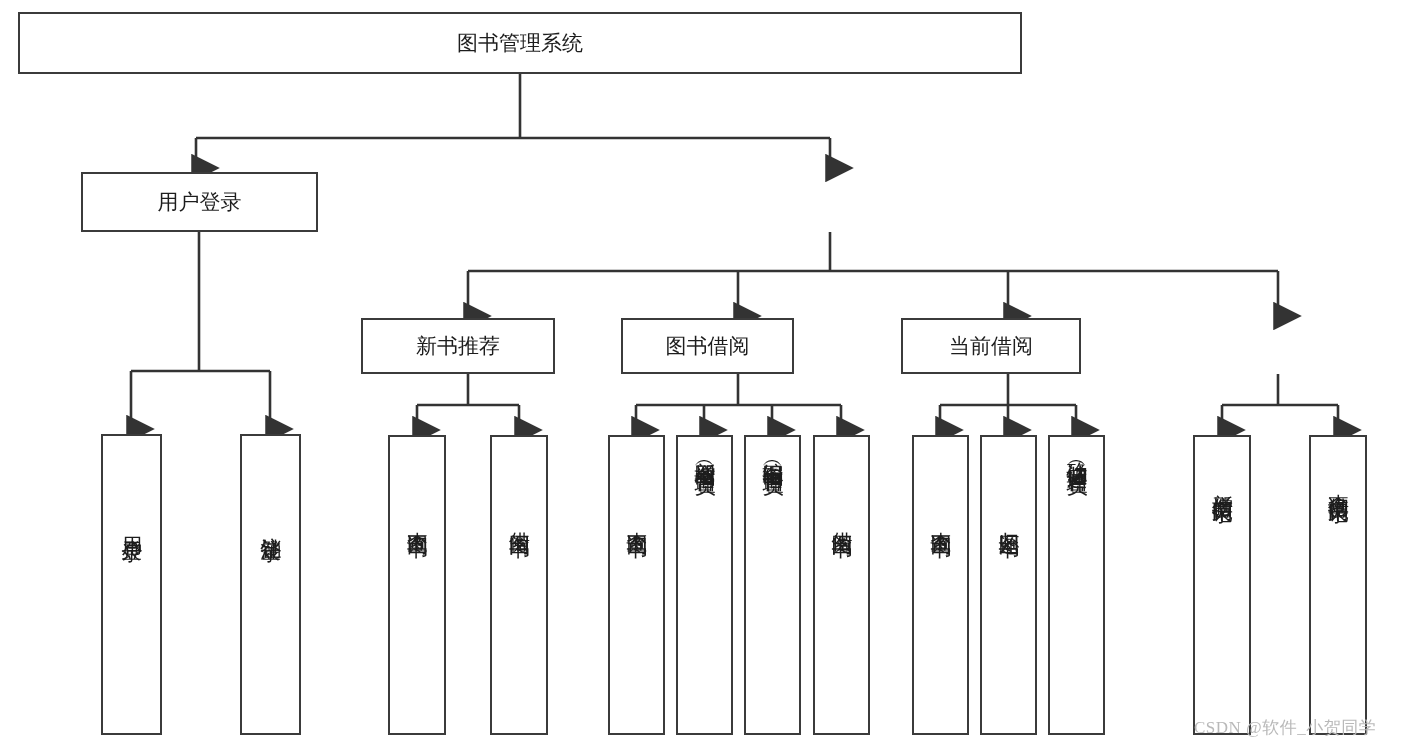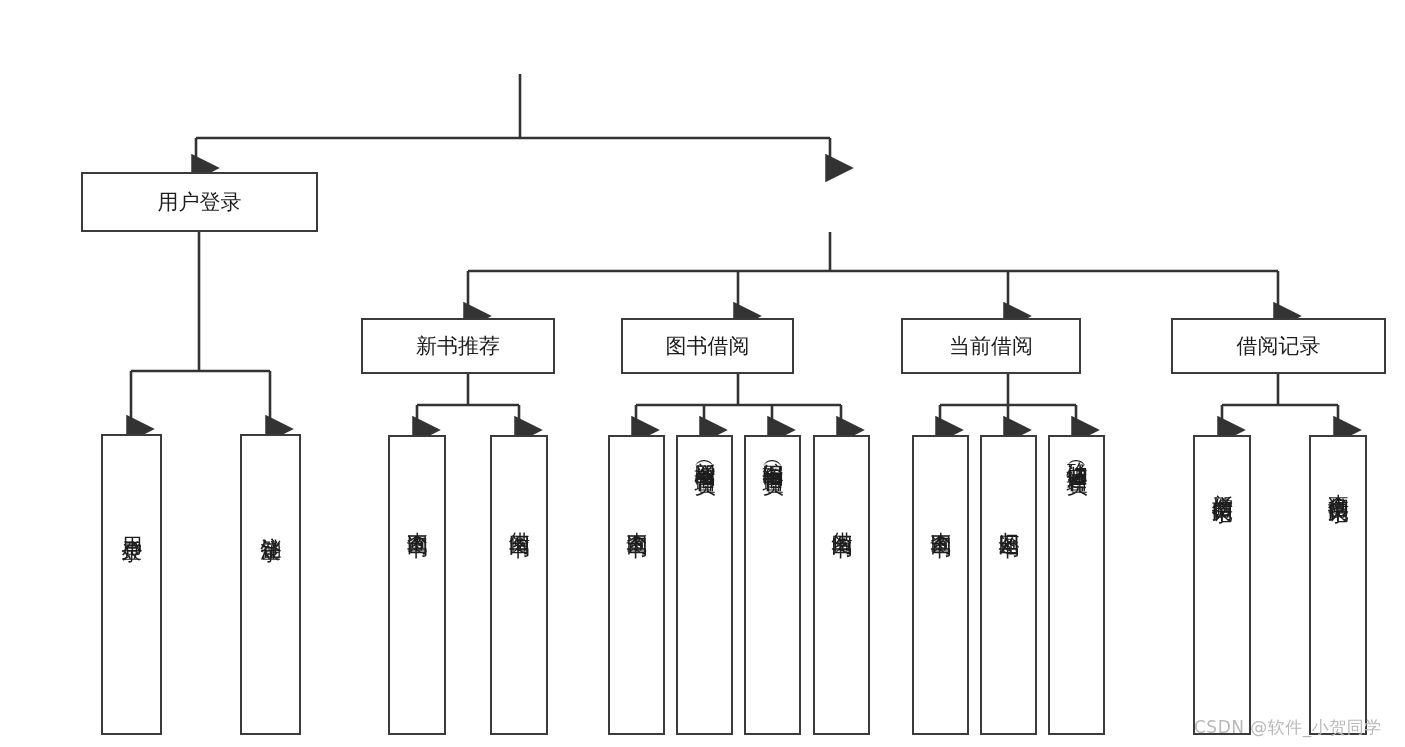--- a/index.html
+++ b/index.html
@@ -120,36 +120,36 @@
       <path d="M 1008 405 L 1008 430" marker-end="url(#arrow)"></path>
       <path d="M 1076 405 L 1076 430" marker-end="url(#arrow)"></path>
 
       <path d="M 1278 374 L 1278 405"></path>
       <path d="M 1222 405 L 1338 405"></path>
       <path d="M 1222 405 L 1222 430" marker-end="url(#arrow)"></path>
       <path d="M 1338 405 L 1338 430" marker-end="url(#arrow)"></path>
     </g>
   </svg>
 
+  <div class="node horiz root" style="left:18px; top:12px; width:1004px; height:62px;">
+    <span class="label">图书管理系统</span>
+  </div>
 
   <div class="node horiz" style="left:81px; top:172px; width:237px; height:60px;">
     <span class="label">用户登录</span>
   </div>
 
   <div class="node horiz" style="left:361px; top:318px; width:194px; height:56px;">
     <span class="label">新书推荐</span>
   </div>
   <div class="node horiz" style="left:621px; top:318px; width:173px; height:56px;">
     <span class="label">图书借阅</span>
   </div>
   <div class="node horiz" style="left:901px; top:318px; width:180px; height:56px;">
     <span class="label">当前借阅</span>
-  </div>
-  <div class="node horiz" style="left:1171px; top:318px; width:215px; height:56px;">
-    <span class="label">借阅记录</span>
   </div>
 
   <div class="node vert" style="left:101px; top:434px; width:61px; height:301px;">
     <span class="label" style="margin-top:84px;">用户登录</span>
   </div>
   <div class="node vert" style="left:240px; top:434px; width:61px; height:301px;">
     <span class="label" style="margin-top:84px;">注销登录</span>
   </div>
 
   <div class="node vert" style="left:388px; top:435px; width:58px; height:300px;">
@@ -182,15 +182,15 @@
     <span class="label" style="margin-top:8px;">确认归还（管理员）</span>
   </div>
 
   <div class="node vert" style="left:1193px; top:435px; width:58px; height:300px;">
     <span class="label" style="margin-top:40px;">新增借阅记录</span>
   </div>
   <div class="node vert" style="left:1309px; top:435px; width:58px; height:300px;">
     <span class="label" style="margin-top:40px;">查询借阅记录</span>
   </div>
 
-  <div class="watermark" style="left:1194px; top:716px;">CSDN @软件_小贺同学</div>
+  <div class="watermark" style="left:1194px; top:716px;font-family:Liberation Serif, serif;">CSDN @软件_小贺同学</div>
 
 </div>
 
 </body></html>

